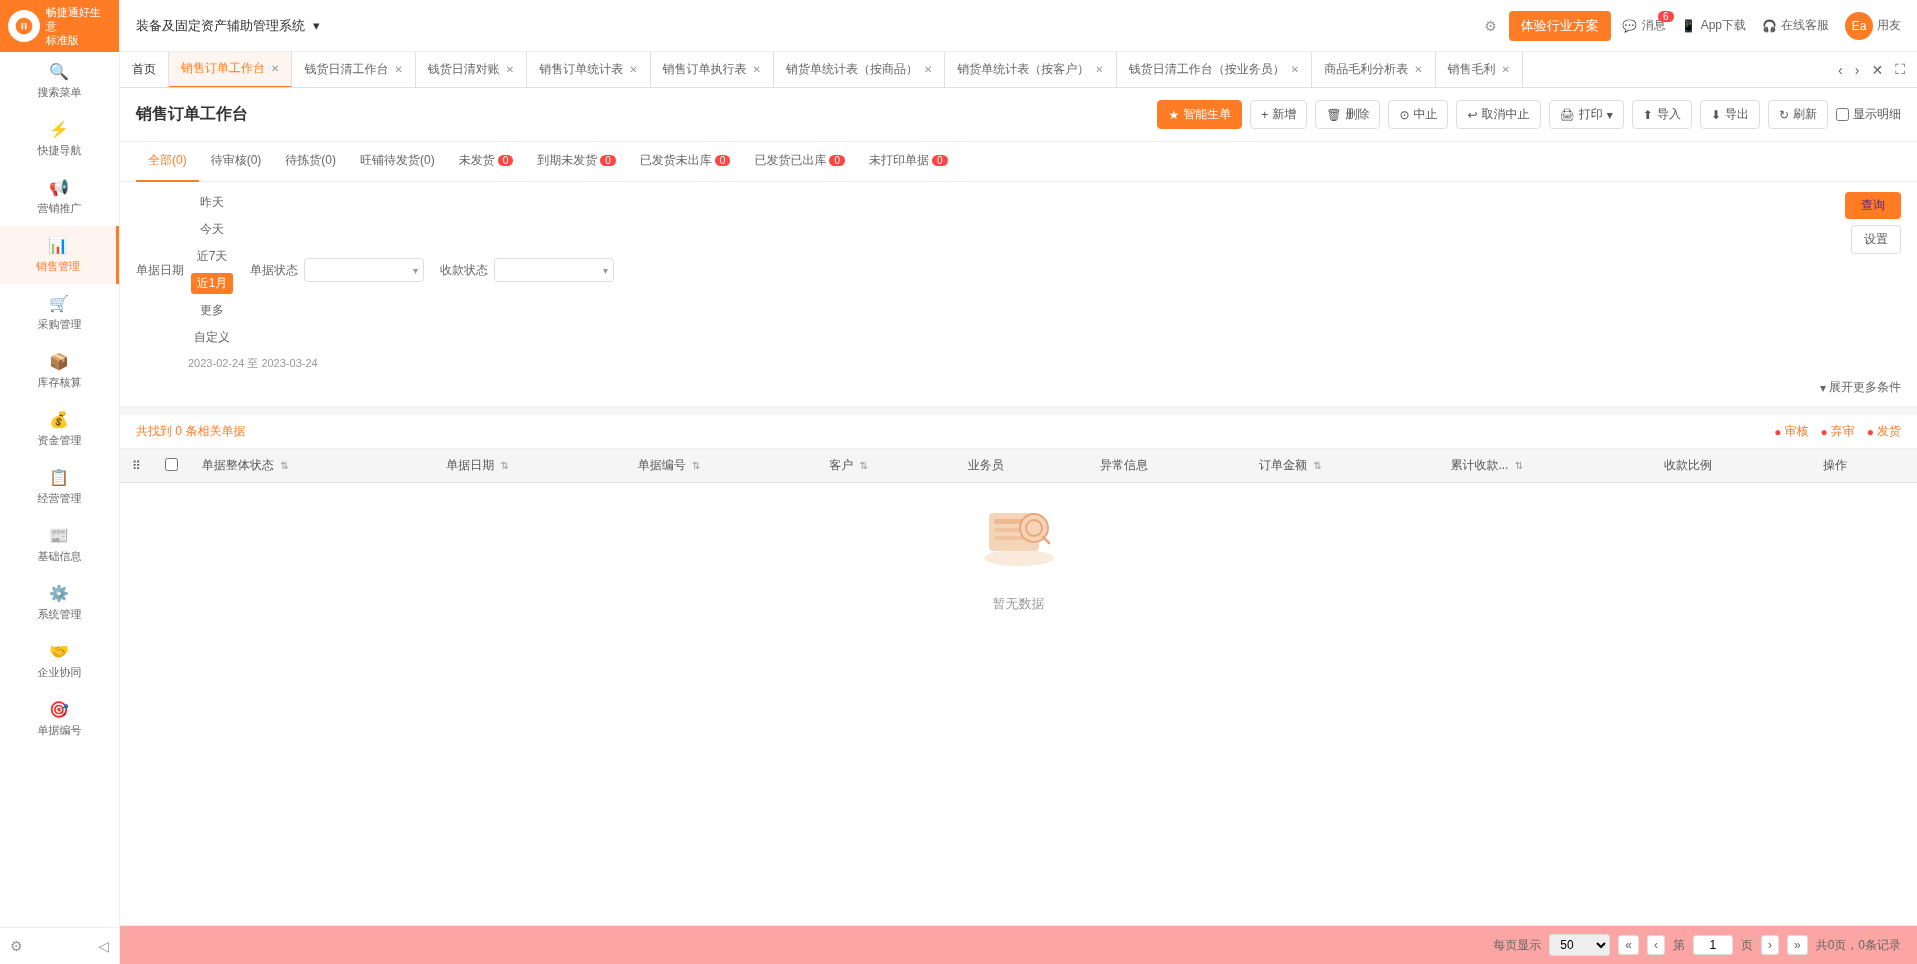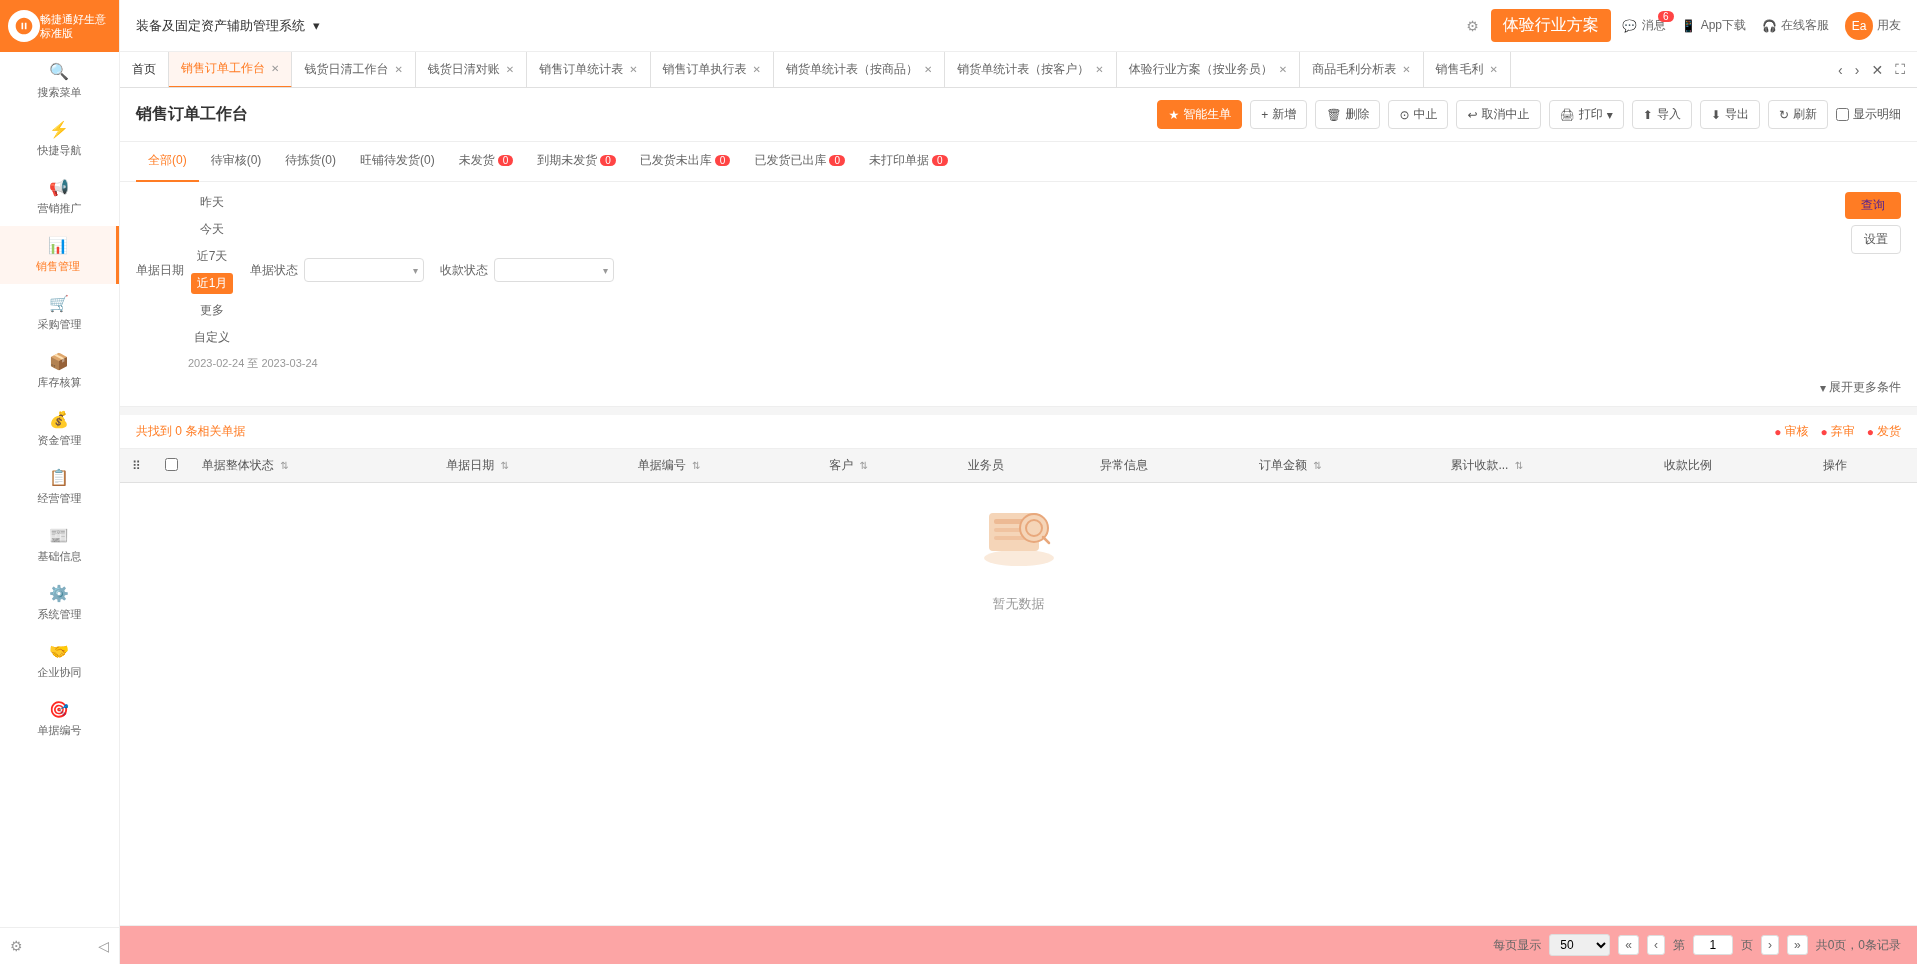--- a/index.html
+++ b/index.html
@@ -1,39 +1,39 @@
 <!DOCTYPE html>
 <html><head>
   <meta charset="utf-8">
   <style>
     * { margin: 0; padding: 0; box-sizing: border-box; }
     body { font-family: 'Microsoft YaHei', Arial, sans-serif; font-size: 12px; background: #f5f5f5; display: flex; height: 964px; overflow: hidden; }
 
     
     .sidebar { width: 120px; background: #fff; display: flex; flex-direction: column; border-right: 1px solid #eee; flex-shrink: 0; }
-    .sidebar-logo { background: #ff7c24; color: #fff; padding: 2px 8px; display: flex; align-items: center; height: 52px; }
+    .sidebar-logo { background: #ff7c24; color: #fff; padding: 2px 8px; display: flex; align-items: center; gap: 6px; height: 52px; }
     .sidebar-logo-icon { width: 32px; height: 32px; background: #fff; border-radius: 50%; display: flex; align-items: center; justify-content: center; }
     .sidebar-logo-icon svg { width: 20px; height: 20px; }
     .sidebar-logo-text { font-size: 11px; color: #fff; line-height: 1.3; }
     .sidebar-nav { flex: 1; overflow-y: auto; }
     .sidebar-item { display: flex; flex-direction: column; align-items: center; padding: 10px 4px; cursor: pointer; color: #666; transition: all 0.2s; gap: 4px; }
     .sidebar-item.active { color: #ff7c24; background: #fff5f0; border-right: 3px solid #ff7c24; }
     .sidebar-item-icon { font-size: 16px; }
     .sidebar-item-label { font-size: 11px; text-align: center; }
     .sidebar-bottom { padding: 10px; display: flex; justify-content: space-between; border-top: 1px solid #eee; }
     .sidebar-bottom-btn { color: #999; cursor: pointer; font-size: 14px; }
 
     
     .main { flex: 1; display: flex; flex-direction: column; overflow: hidden; }
 
     
     .topbar { height: 52px; background: #fff; display: flex; align-items: center; padding: 0 16px; border-bottom: 1px solid #eee; gap: 12px; flex-shrink: 0; }
     .topbar-title { font-size: 13px; color: #333; flex: 1; display: flex; align-items: center; gap: 8px; }
     .topbar-gear { color: #999; cursor: pointer; font-size: 14px; }
-    .topbar-industry-btn { background: #ff7c24; color: #fff; border: none; border-radius: 4px; padding: 6px 12px; cursor: pointer; font-size: 16px; }
+    .topbar-industry-btn { background: #ff7c24; color: #fff; border: none; border-radius: 4px; padding: 6px 12px; cursor: pointer; font-size: 13px; }
     .topbar-right { display: flex; align-items: center; gap: 16px; }
     .topbar-right-item { display: flex; align-items: center; gap: 4px; color: #666; cursor: pointer; font-size: 12px; position: relative; }
     .badge { background: #ff4444; color: #fff; border-radius: 10px; padding: 0 4px; font-size: 10px; min-width: 16px; text-align: center; position: absolute; top: -6px; right: -8px; }
     .topbar-avatar { width: 28px; height: 28px; background: #ff7c24; border-radius: 50%; display: flex; align-items: center; justify-content: center; color: #fff; font-size: 12px; }
 
     
     .tabbar { background: #fff; border-bottom: 1px solid #e0e0e0; display: flex; align-items: center; overflow-x: hidden; flex-shrink: 0; height: 36px; }
     .tab { display: flex; align-items: center; gap: 4px; padding: 0 12px; height: 36px; cursor: pointer; white-space: nowrap; color: #666; font-size: 12px; border-right: 1px solid #e0e0e0; flex-shrink: 0; }
     .tab.active { color: #ff7c24; background: #fff5f0; border-bottom: 2px solid #ff7c24; }
     .tab:first-child { color: #333; }
@@ -236,21 +236,21 @@
     </div>
     <div class="tab">
       <span>销货单统计表（按商品）</span>
       <span class="tab-close">✕</span>
     </div>
     <div class="tab">
       <span>销货单统计表（按客户）</span>
       <span class="tab-close">✕</span>
     </div>
     <div class="tab">
-      <span>体验行业方案（按业务员）</span>
+      <span>钱货日清工作台（按业务员）</span>
       <span class="tab-close">✕</span>
     </div>
     <div class="tab">
       <span>商品毛利分析表</span>
       <span class="tab-close">✕</span>
     </div>
     <div class="tab">
       <span>销售毛利</span>
       <span class="tab-close">✕</span>
     </div>

